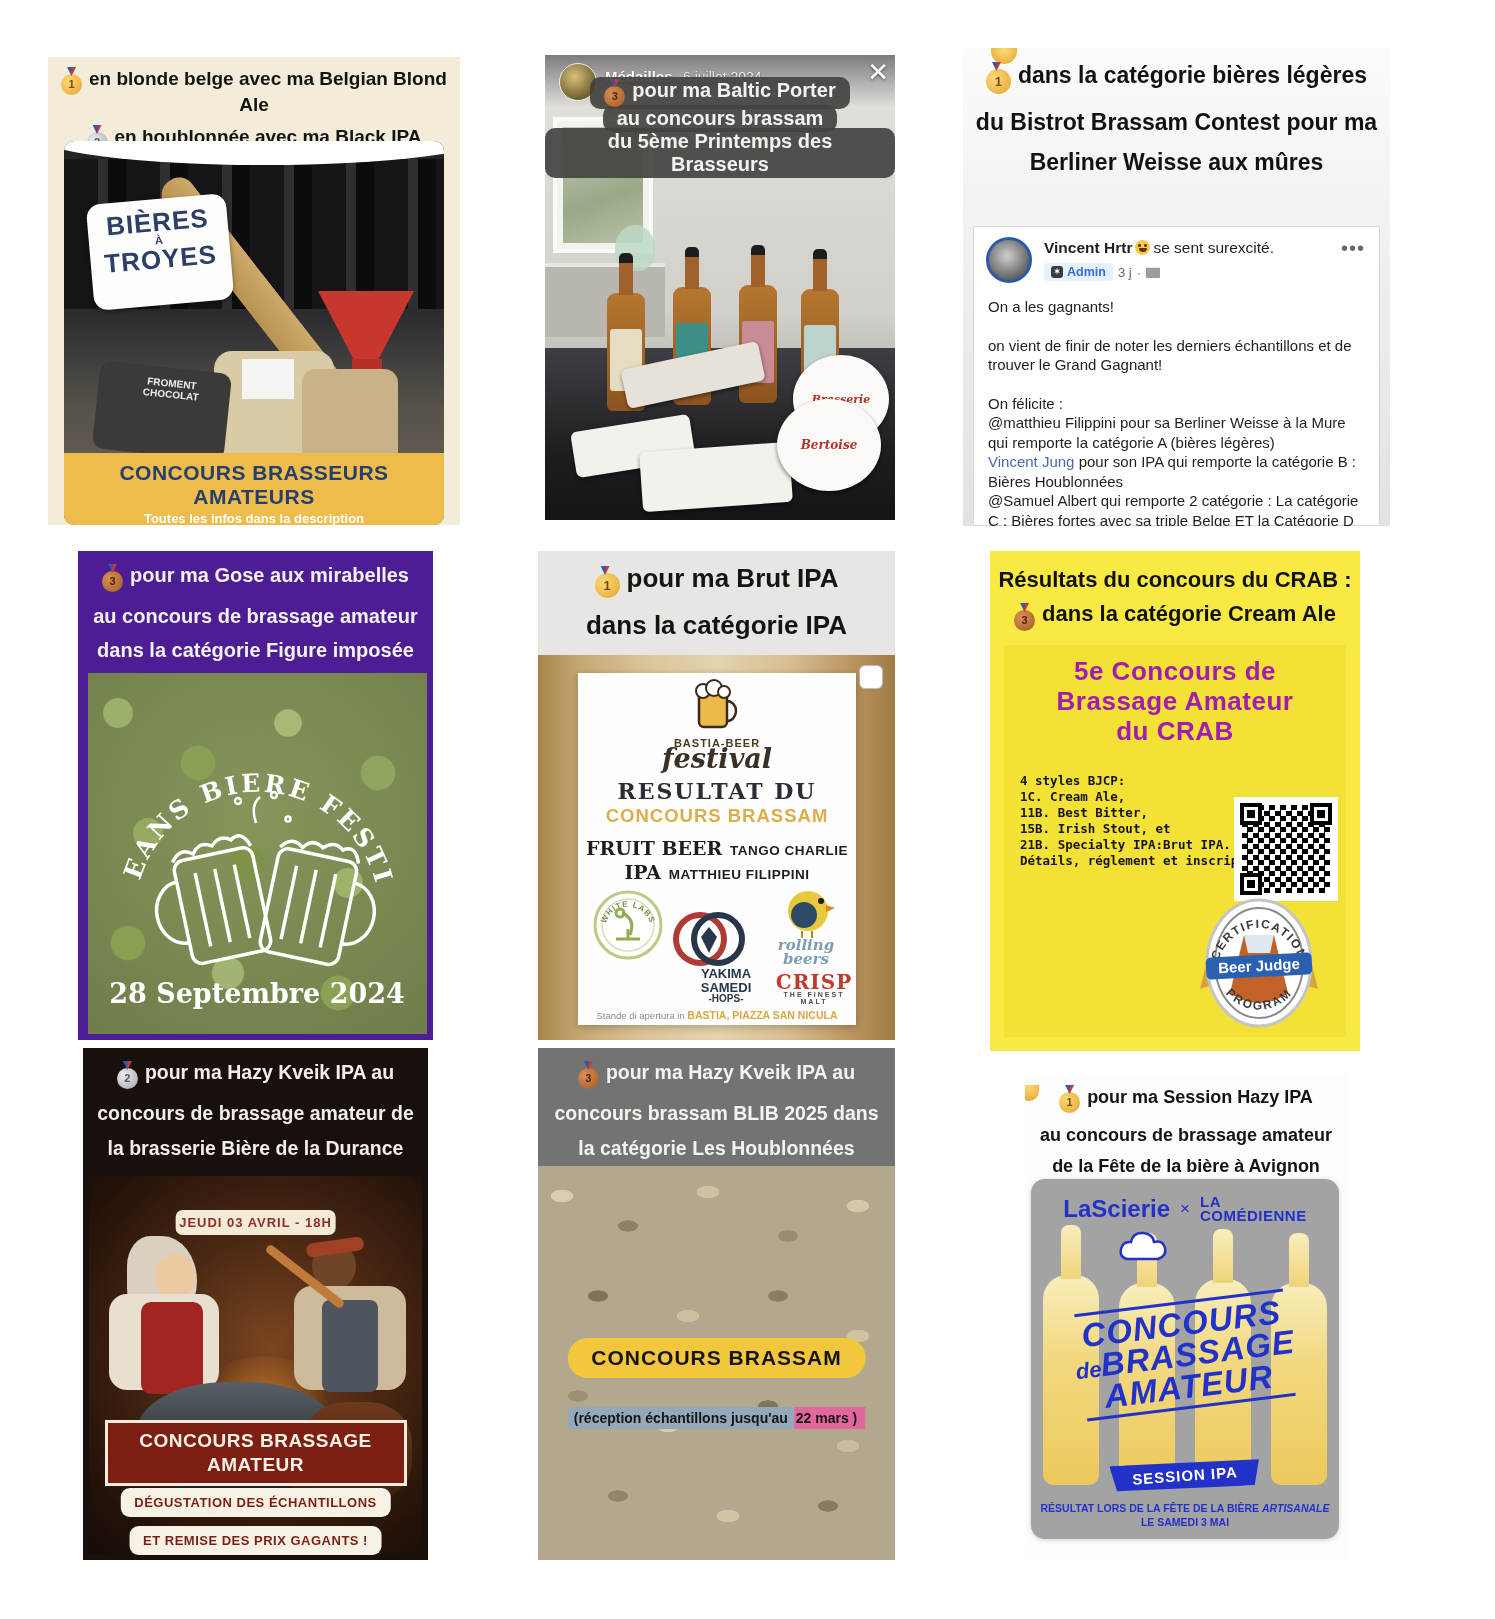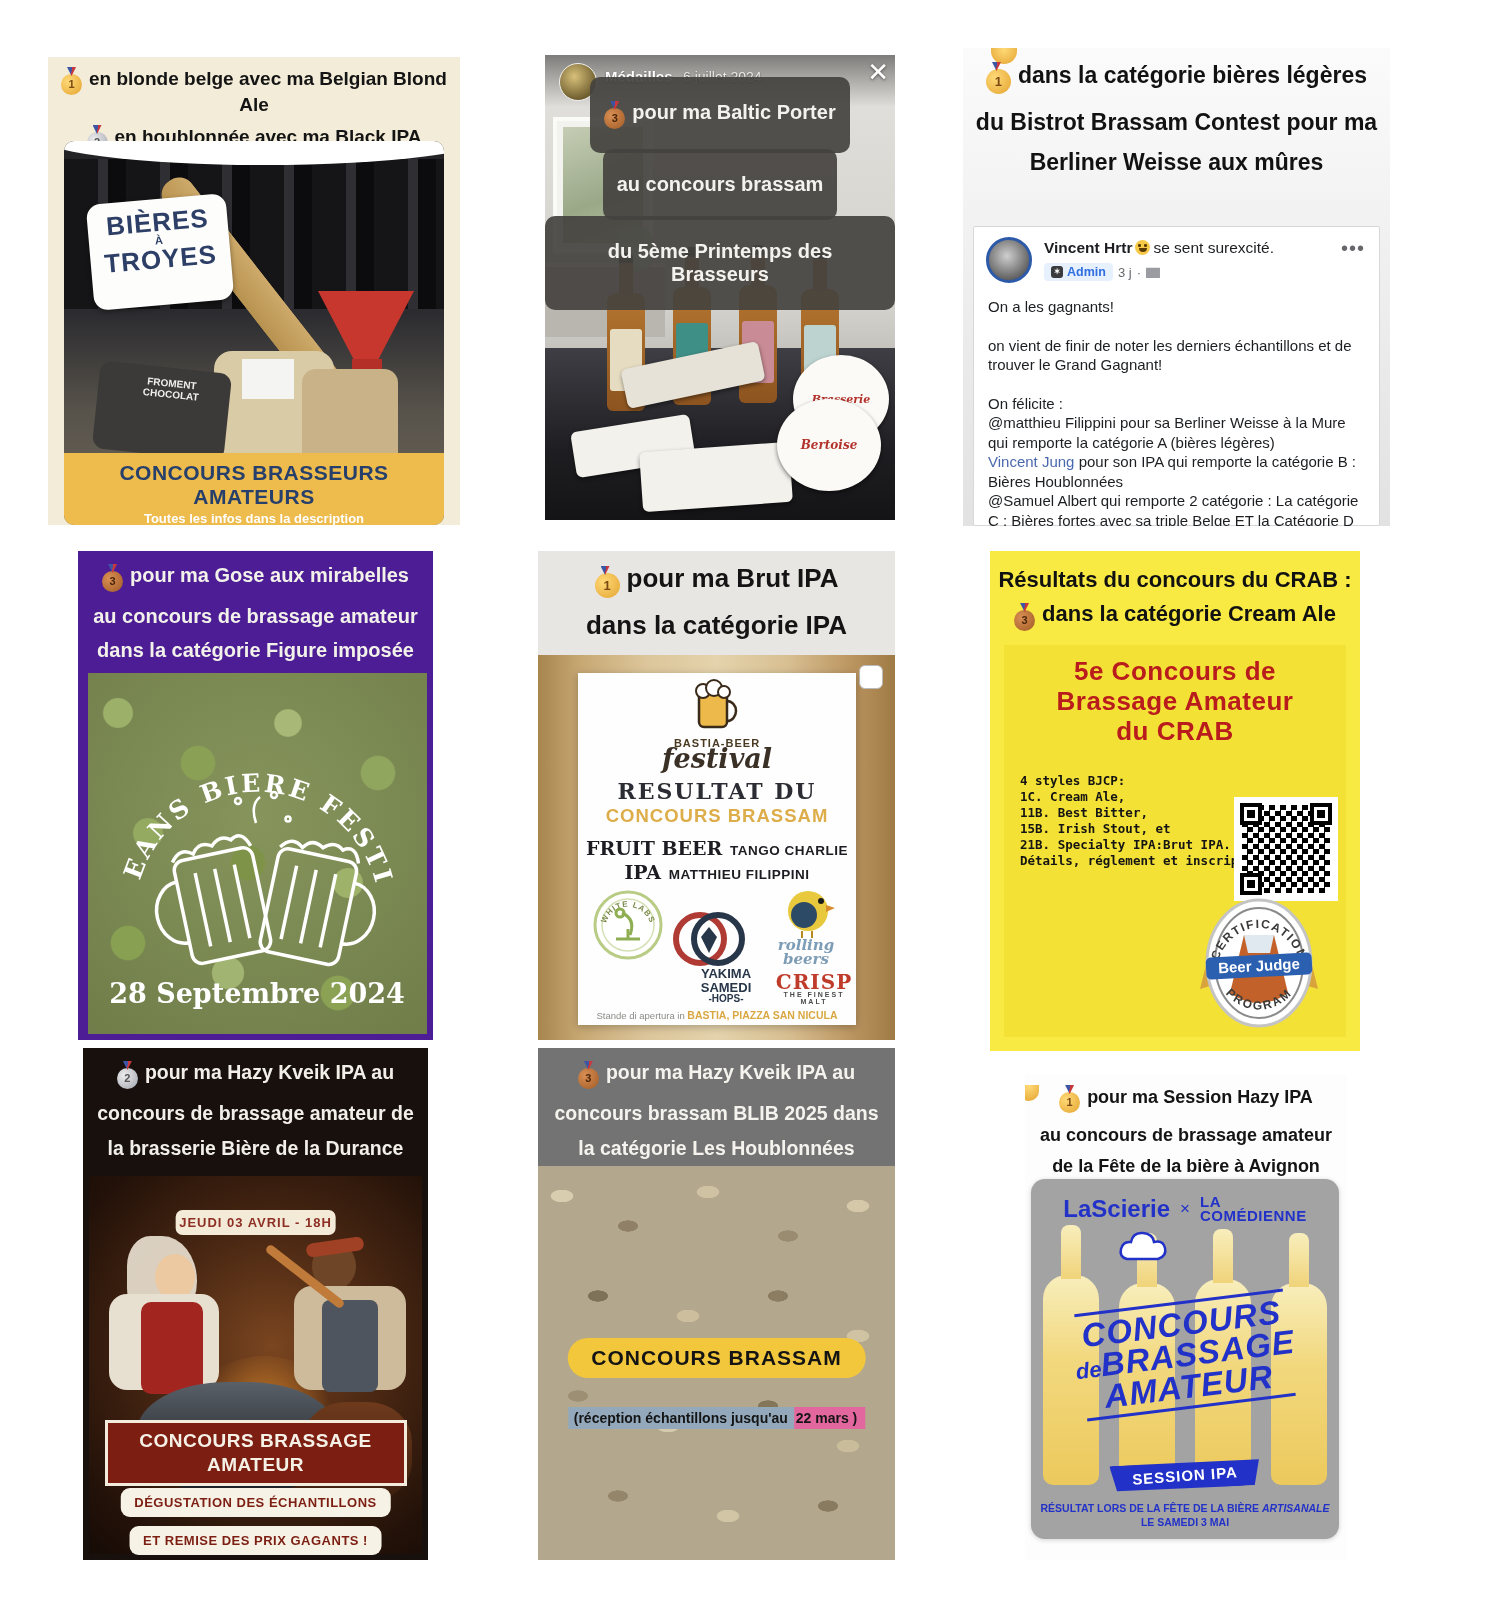--- a/index.html
+++ b/index.html
@@ -73,21 +73,21 @@
       display:flex;align-items:center;justify-content:center;color:#b4322c;
       font-family:"DejaVu Serif",serif;font-style:italic;font-weight:bold;}
   .b-head{position:absolute;left:0;top:0;width:100%;height:52px;background:linear-gradient(180deg,rgba(40,40,40,.55),rgba(40,40,40,0));}
   .b-ava{position:absolute;left:14px;top:8px;width:36px;height:36px;border-radius:50%;
       background:radial-gradient(circle at 40% 35%,#d8c07a,#6a5a2c 75%);border:1px solid #eee;}
   .b-name{position:absolute;left:60px;top:13px;font-size:15px;font-weight:bold;color:#fff;text-shadow:0 1px 2px rgba(0,0,0,.6);}
   .b-date{position:absolute;left:138px;top:14px;font-size:14px;color:#e8e8e6;text-shadow:0 1px 2px rgba(0,0,0,.6);}
   .b-close{position:absolute;right:6px;top:2px;font-size:26px;color:#fff;font-weight:normal;cursor:pointer;
       text-shadow:0 1px 3px rgba(0,0,0,.5);}
   .chip{display:inline-block;background:rgba(68,66,63,.92);color:#f4f2ef;font-weight:bold;font-size:20px;
-      padding:24px 14px;border-radius:10px;line-height:1.15;}
+      padding:2px 14px;border-radius:10px;line-height:1.15;}
   .b-chips{position:absolute;left:0;top:22px;width:100%;text-align:center;line-height:0.9;}
 
   
   #berliner{left:963px;top:48px;width:427px;height:478px;background:linear-gradient(180deg,#fbfbfb,#e9e9e9 70%,#e2e2e2);}
   #berliner .hl{font-weight:bold;font-size:23px;color:#121212;line-height:1.0;}
   .peek-medal{position:absolute;width:26px;height:16px;border-radius:0 0 13px 13px;
       background:radial-gradient(circle at 50% 10%,#ffd977,#e3a430);}
   .fb-post{position:absolute;left:10px;top:178px;width:407px;height:300px;background:#fff;
       border:1px solid #d8d8d8;border-radius:2px;padding:10px 14px;box-sizing:border-box;}
   .fb-ava{position:absolute;left:12px;top:10px;width:46px;height:46px;border-radius:50%;
@@ -148,21 +148,21 @@
   .crisp-txt{color:#bf3b2a;font-family:"DejaVu Serif",serif;font-weight:bold;font-size:20px;letter-spacing:1px;line-height:.9;}
   .crisp-sub{color:#4a4a4a;font-size:7px;letter-spacing:2px;font-weight:bold;}
   .bastia-footer{font-size:9.5px;color:#8a8a86;margin-top:2px;}
   .bastia-footer .gold{color:#d9a843;font-weight:bold;font-size:10.5px;}
 
   
   #crab{left:990px;top:551px;width:370px;height:500px;background:#f8e943;}
   #crab .h1{font-weight:bold;font-size:22px;color:#111;margin-top:16px;}
   #crab .h2{font-weight:bold;font-size:22px;color:#111;margin-top:8px;}
   .crab-panel{position:absolute;left:14px;top:94px;width:342px;height:392px;background:#f4e136;}
-  .crab-t{font-weight:900;font-size:26px;color:#b91c1c;letter-spacing:.5px;line-height:1.15;}
+  .crab-t{font-weight:900;font-size:26px;color:#a21caf;letter-spacing:.5px;line-height:1.15;}
   .crab-styles{position:absolute;left:16px;top:128px;font-family:"DejaVu Sans Mono",monospace;
       font-size:12.5px;color:#141414;line-height:1.28;text-align:left;font-weight:bold;}
   .qr{position:absolute;right:8px;top:152px;width:104px;height:104px;background:#fff;padding:8px;box-sizing:border-box;}
   .qr-noise{position:absolute;inset:8px;background:
       conic-gradient(#000 25%,#fff 0 50%,#000 0 75%,#fff 0);background-size:11px 11px;}
   .qr-f{position:absolute;width:22px;height:22px;border:4px solid #000;background:#fff;box-sizing:border-box;}
   .qr-f::after{content:"";position:absolute;left:3px;top:3px;width:8px;height:8px;background:#000;}
   .crab-logo-wrap{position:absolute;left:24px;top:246px;width:150px;text-align:center;}
   .crab-name{font-weight:900;font-size:34px;letter-spacing:5px;color:#141414;margin-top:-4px;}
   .crab-cap{font-size:7.5px;font-weight:bold;letter-spacing:1px;color:#202020;line-height:1.3;}

